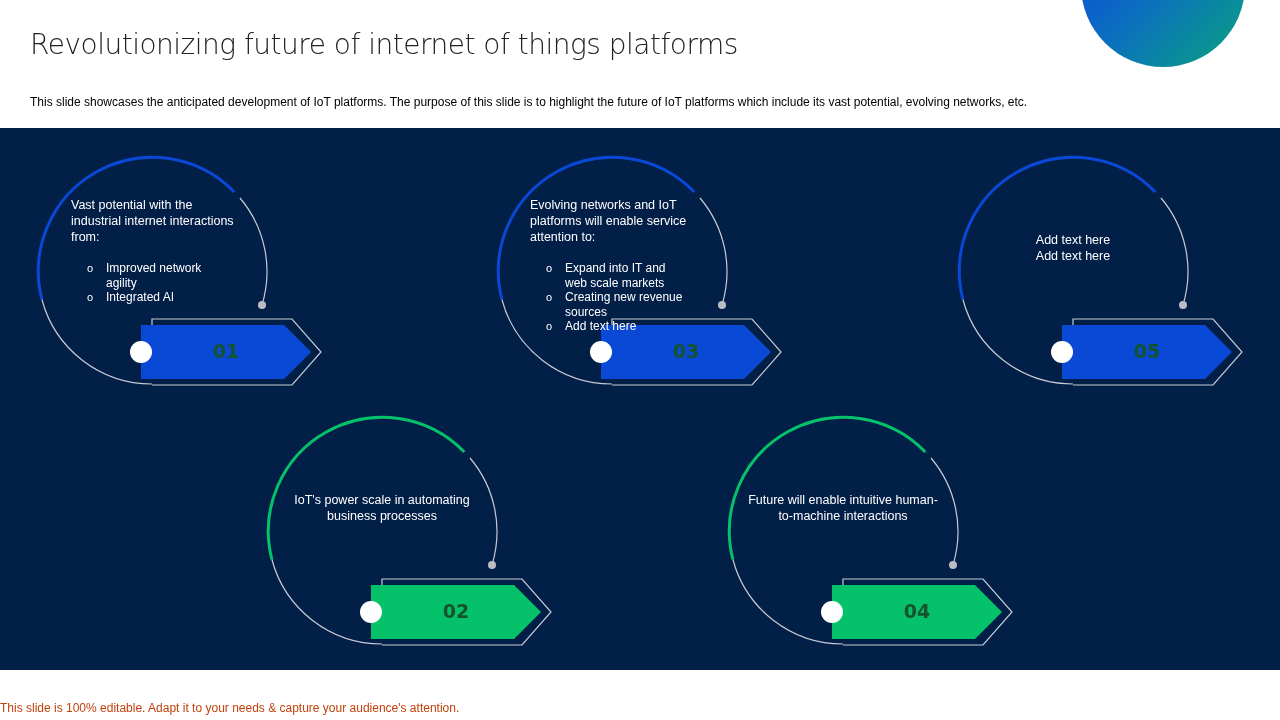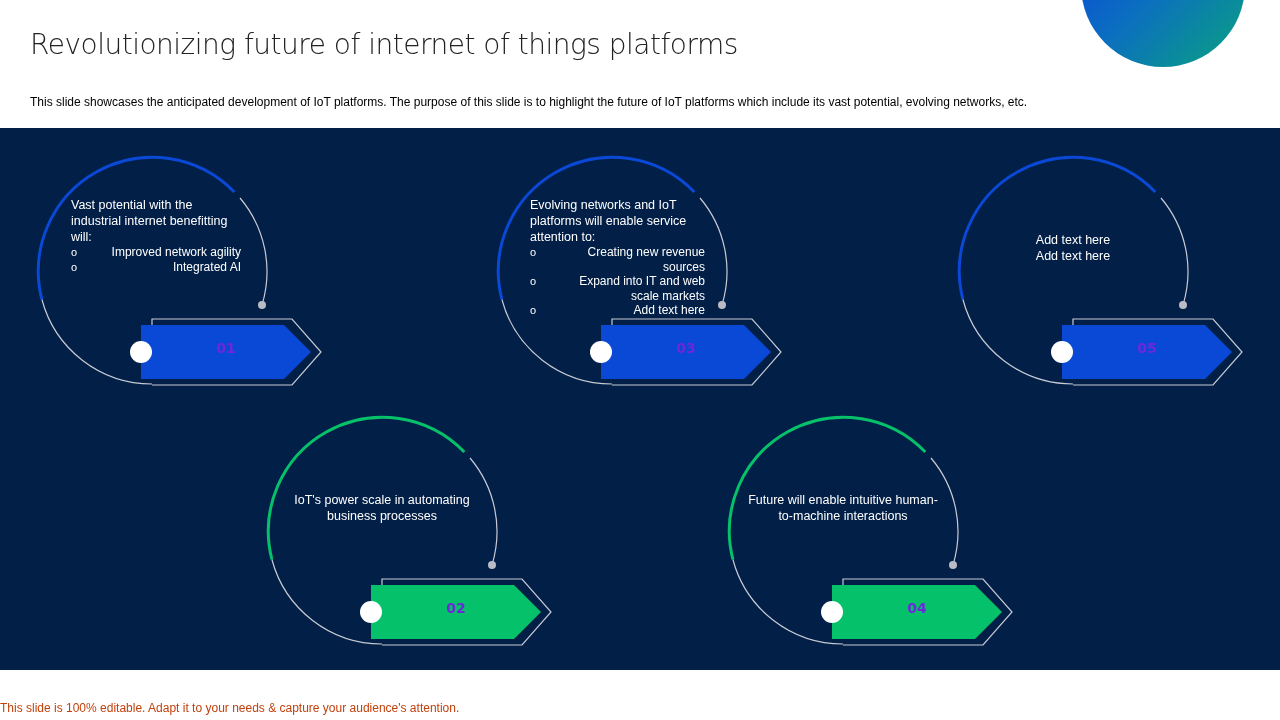--- a/index.html
+++ b/index.html
@@ -6,24 +6,24 @@
   body { width: 1280px; height: 720px; position: relative; overflow: hidden; background: #ffffff; font-family: "Liberation Sans", sans-serif; }
   .title { position: absolute; left: 30px; top: 28px; font-family: "DejaVu Sans", sans-serif; font-weight: 300; font-size: 28px; letter-spacing: -0.5px; color: #222222; white-space: nowrap; }
   .subtitle { position: absolute; left: 30px; top: 87px; font-size: 12px; color: #000000; white-space: nowrap; margin-top: 8px; }
   .deco-circle { position: absolute; left: 1081px; top: -97px; width: 164px; height: 164px; border-radius: 50%; background: linear-gradient(135deg, #0a3fe0 0%, #0b6fbf 50%, #0aa37e 100%); }
   .band { position: absolute; left: 0; top: 128px; width: 1280px; height: 542px; background: #021f47; }
   .footer { position: absolute; left: 0; top: 701px; width: 1064px; text-align: left; font-size: 12px; color: #c2410c; }
   .card { position: absolute; width: 300px; height: 250px; }
   .card svg { position: absolute; left: 0; top: 0; overflow: visible; }
   .card-text { position: absolute; color: #ffffff; font-size: 12.5px; line-height: 16px; }
   .card-text.center { text-align: center; }
-  .card-text ul { list-style: none; margin: 0; padding: 0; text-align: right; }
+  .card-text ul { list-style: none; margin: 16px; padding: 0; }
   .card-text li { position: relative; padding-left: 19px; font-size: 12px; line-height: 14.5px; }
   .card-text li::before { content: "o"; position: absolute; left: 0; top: 0; font-size: 11px; }
-  .badge-num { position: absolute; color: #6d28d9; font-family: "DejaVu Sans", sans-serif; font-weight: bold; font-size: 14px; width: 80px; text-align: center; }
+  .badge-num { position: absolute; color: #14532d; font-family: "DejaVu Sans", sans-serif; font-weight: bold; font-size: 19px; width: 80px; text-align: center; }
 </style>
 </head>
 <body>
 
 <div class="title">Revolutionizing future of internet of things platforms</div>
 <div class="subtitle">This slide showcases the anticipated development of IoT platforms. The purpose of this slide is to highlight the future of IoT platforms which include its vast potential, evolving networks, etc.</div>
 <div class="deco-circle"></div>
 
 <div class="band"></div>
 
@@ -31,21 +31,21 @@
   <svg width="300" height="250">
     <path d="M 11.9 149.5 A 114 114 0 0 1 204.3 42.0" fill="none" stroke="#0a48d6" stroke-width="3"></path>
     <path d="M 210 48 A 114 114 0 0 1 232 155" fill="none" stroke="#c8cbd4" stroke-width="1.2"></path>
     <path d="M 11.9 149.5 A 114 114 0 0 0 122 234" fill="none" stroke="#c8cbd4" stroke-width="1.2"></path>
     <circle cx="232" cy="155" r="4" fill="#b9bcc4"></circle>
     <polyline points="122,176 122,169 262,169 291,202 262,235 122,235" fill="none" stroke="#c8cbd4" stroke-width="1.2"></polyline>
     <polygon points="111,175 254,175 281,202 254,229 111,229" fill="#0a48d6"></polygon>
     <circle cx="111" cy="202" r="11" fill="#ffffff"></circle>
   </svg>
   <div class="card-text" style="left:41px; top:47px; width:170px;">
-    <div>Vast potential with the industrial internet benefitting will:</div>
+    <div>Vast potential with the industrial internet interactions from:</div>
     <ul>
       <li>Improved network agility</li>
       <li>Integrated AI</li>
     </ul>
   </div>
   <div class="badge-num" style="left:156px; top:190px;">01</div>
 </div>
 
 <div class="card" style="left:490px; top:150px;">
   <svg width="300" height="250">
@@ -53,22 +53,22 @@
     <path d="M 210 48 A 114 114 0 0 1 232 155" fill="none" stroke="#c8cbd4" stroke-width="1.2"></path>
     <path d="M 11.9 149.5 A 114 114 0 0 0 122 234" fill="none" stroke="#c8cbd4" stroke-width="1.2"></path>
     <circle cx="232" cy="155" r="4" fill="#b9bcc4"></circle>
     <polyline points="122,176 122,169 262,169 291,202 262,235 122,235" fill="none" stroke="#c8cbd4" stroke-width="1.2"></polyline>
     <polygon points="111,175 254,175 281,202 254,229 111,229" fill="#0a48d6"></polygon>
     <circle cx="111" cy="202" r="11" fill="#ffffff"></circle>
   </svg>
   <div class="card-text" style="left:40px; top:47px; width:175px;">
     <div>Evolving networks and IoT platforms will enable service attention to:</div>
     <ul>
+      <li>Expand into IT and web scale markets</li>
       <li>Creating new revenue sources</li>
-      <li>Expand into IT and web scale markets</li>
       <li>Add text here</li>
     </ul>
   </div>
   <div class="badge-num" style="left:156px; top:190px;">03</div>
 </div>
 
 <div class="card" style="left:951px; top:150px;">
   <svg width="300" height="250">
     <path d="M 11.9 149.5 A 114 114 0 0 1 204.3 42.0" fill="none" stroke="#0a48d6" stroke-width="3"></path>
     <path d="M 210 48 A 114 114 0 0 1 232 155" fill="none" stroke="#c8cbd4" stroke-width="1.2"></path>

